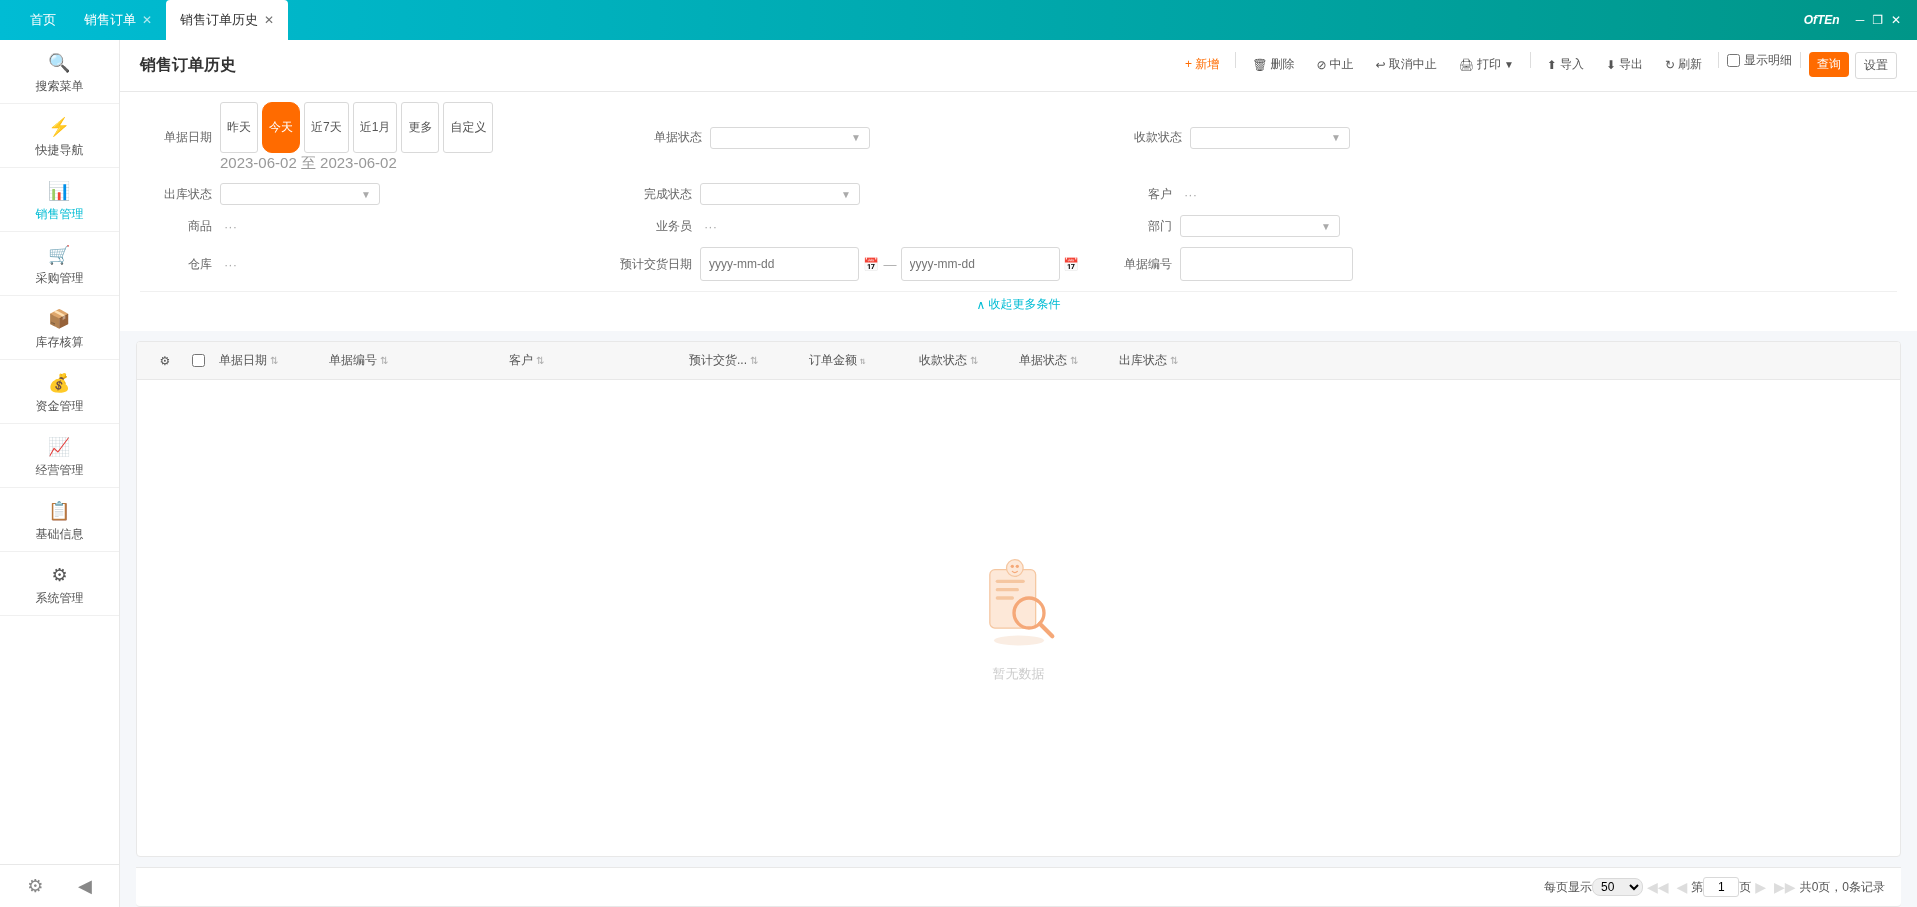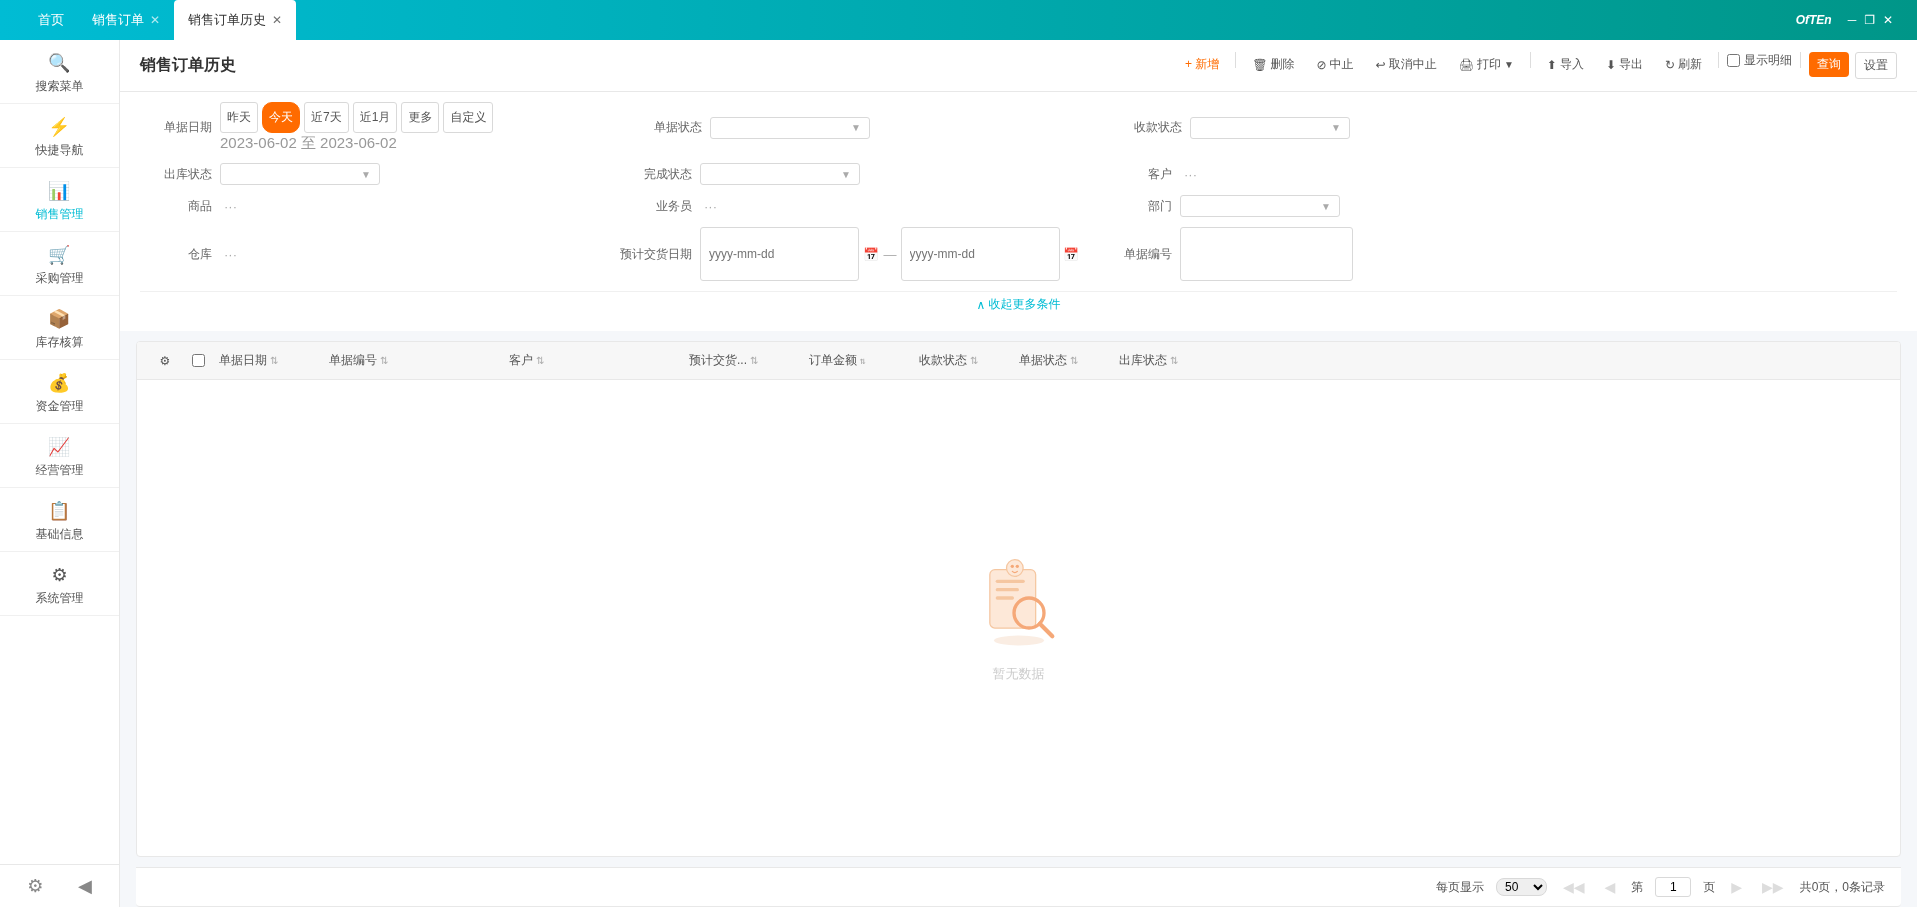--- a/index.html
+++ b/index.html
@@ -4,21 +4,21 @@
   <style>
     * { box-sizing: border-box; margin: 0; padding: 0; }
     body { font-family: 'Microsoft YaHei', Arial, sans-serif; font-size: 13px; background: #f5f5f5; display: flex; flex-direction: column; height: 907px; overflow: hidden; }
 
     
     .top-bar {
       height: 40px;
       background: linear-gradient(to right, #00bcd4, #009688);
       display: flex;
       align-items: center;
-      padding: 0 24px;
+      padding: 0 16px;
       flex-shrink: 0;
     }
     .top-bar-tabs {
       display: flex;
       align-items: center;
       flex: 1;
       height: 100%;
     }
     .top-tab {
       height: 100%;
@@ -170,21 +170,21 @@
       flex: 1;
       max-width: 380px;
       margin-right: 20px;
     }
     .date-quick-btns {
       display: flex;
       align-items: center;
       gap: 4px;
     }
     .date-btn {
-      padding: 6px 6px;
+      padding: 16px 6px;
       border: 1px solid #d9d9d9;
       border-radius: 3px;
       background: #fff;
       cursor: pointer;
       font-size: 12px;
       color: #555;
     }
     .date-btn.active {
       background: #ff6b00;
       color: #fff;
@@ -201,21 +201,21 @@
       cursor: pointer;
       min-width: 160px;
       justify-content: space-between;
       font-size: 12px;
       color: #999;
     }
     .select-control .arrow { color: #aaa; font-size: 10px; }
     .input-control {
       border: 1px solid #d9d9d9;
       border-radius: 3px;
-      padding: 19px 8px;
+      padding: 9px 8px;
       font-size: 12px;
       color: #404040;
       background: #fff;
       min-width: 160px;
     }
     .ellipsis-btn {
       color: #aaa;
       cursor: pointer;
       margin-left: 4px;
       font-size: 13px;
@@ -301,21 +301,21 @@
 
     
     .table-footer {
       height: 40px;
       background: #fff;
       border-top: 1px solid #e8e8e8;
       display: flex;
       align-items: center;
       justify-content: flex-end;
       padding: 0 16px;
-      gap: 12px;
+      gap: 0;
       flex-shrink: 0;
       font-size: 12px;
       color: #555;
       margin: 0 16px;
       border-bottom: 1px solid #e8e8e8;
       border-radius: 0 0 4px 4px;
     }
     .page-size-select {
       border: 1px solid #d9d9d9;
       border-radius: 8px;

